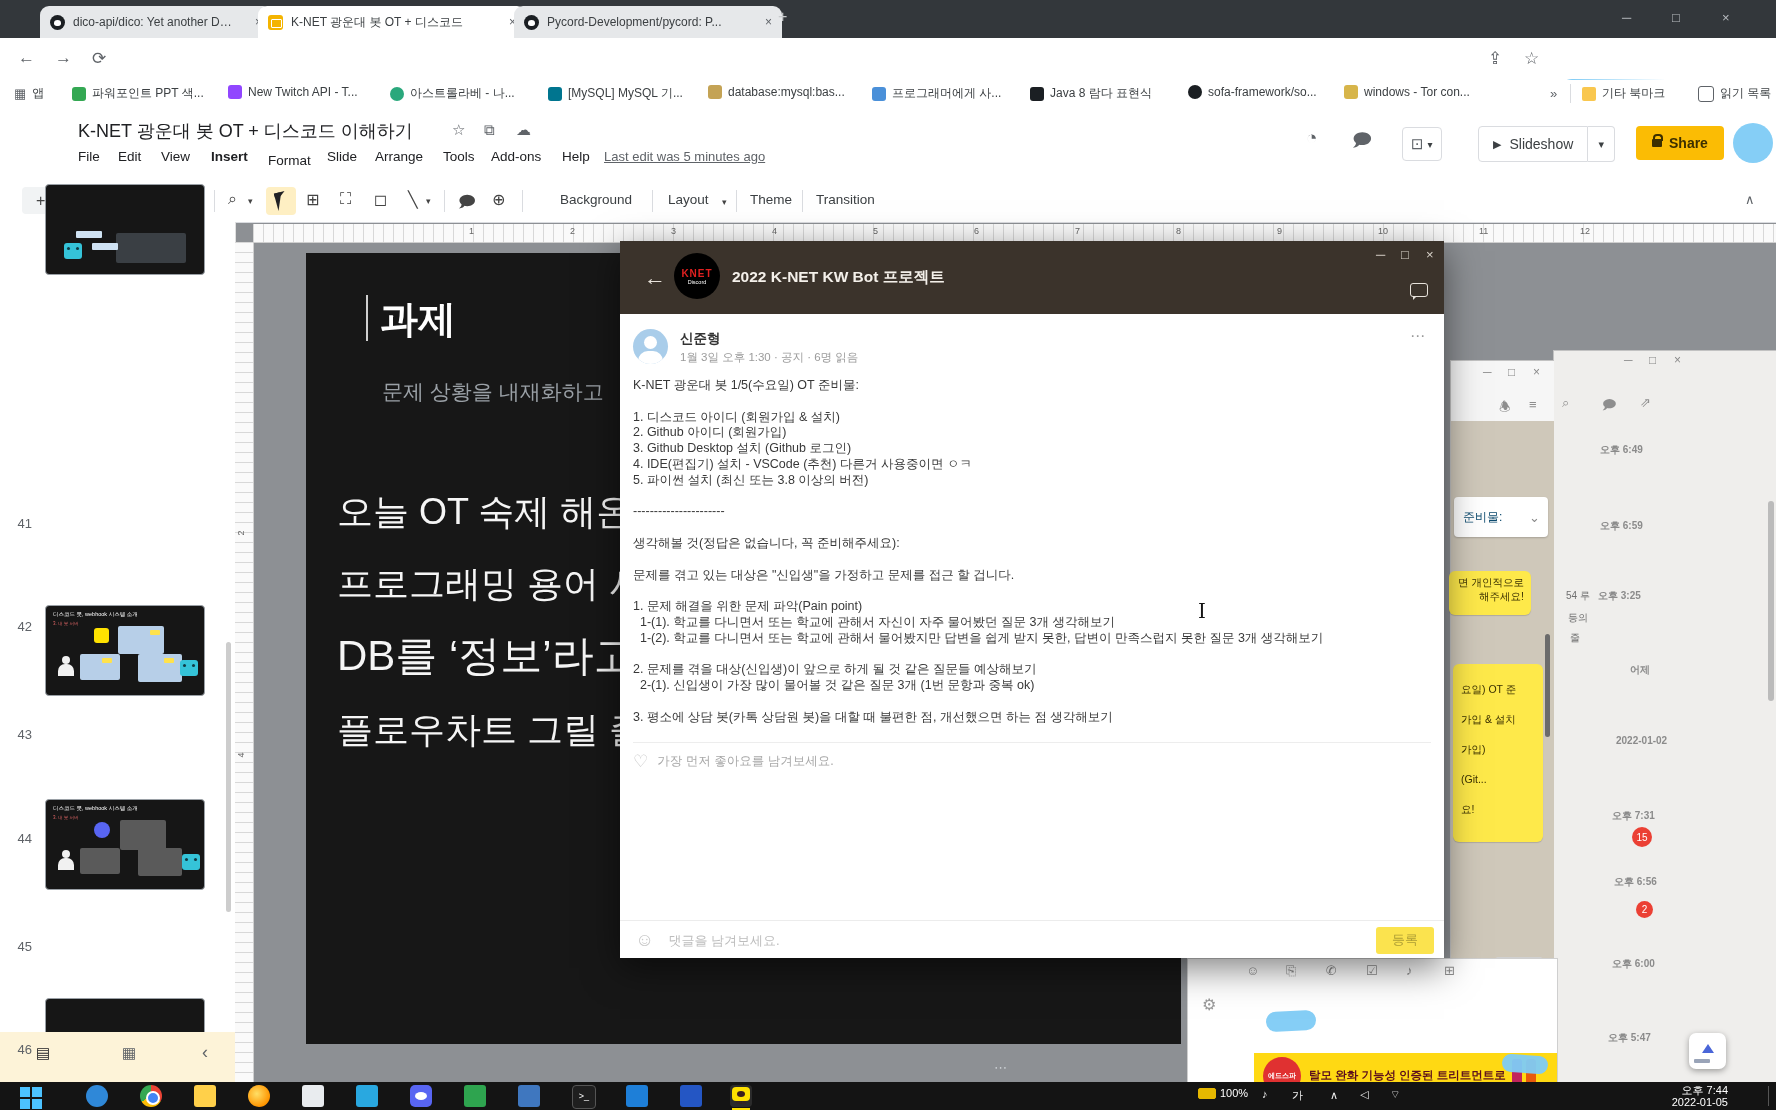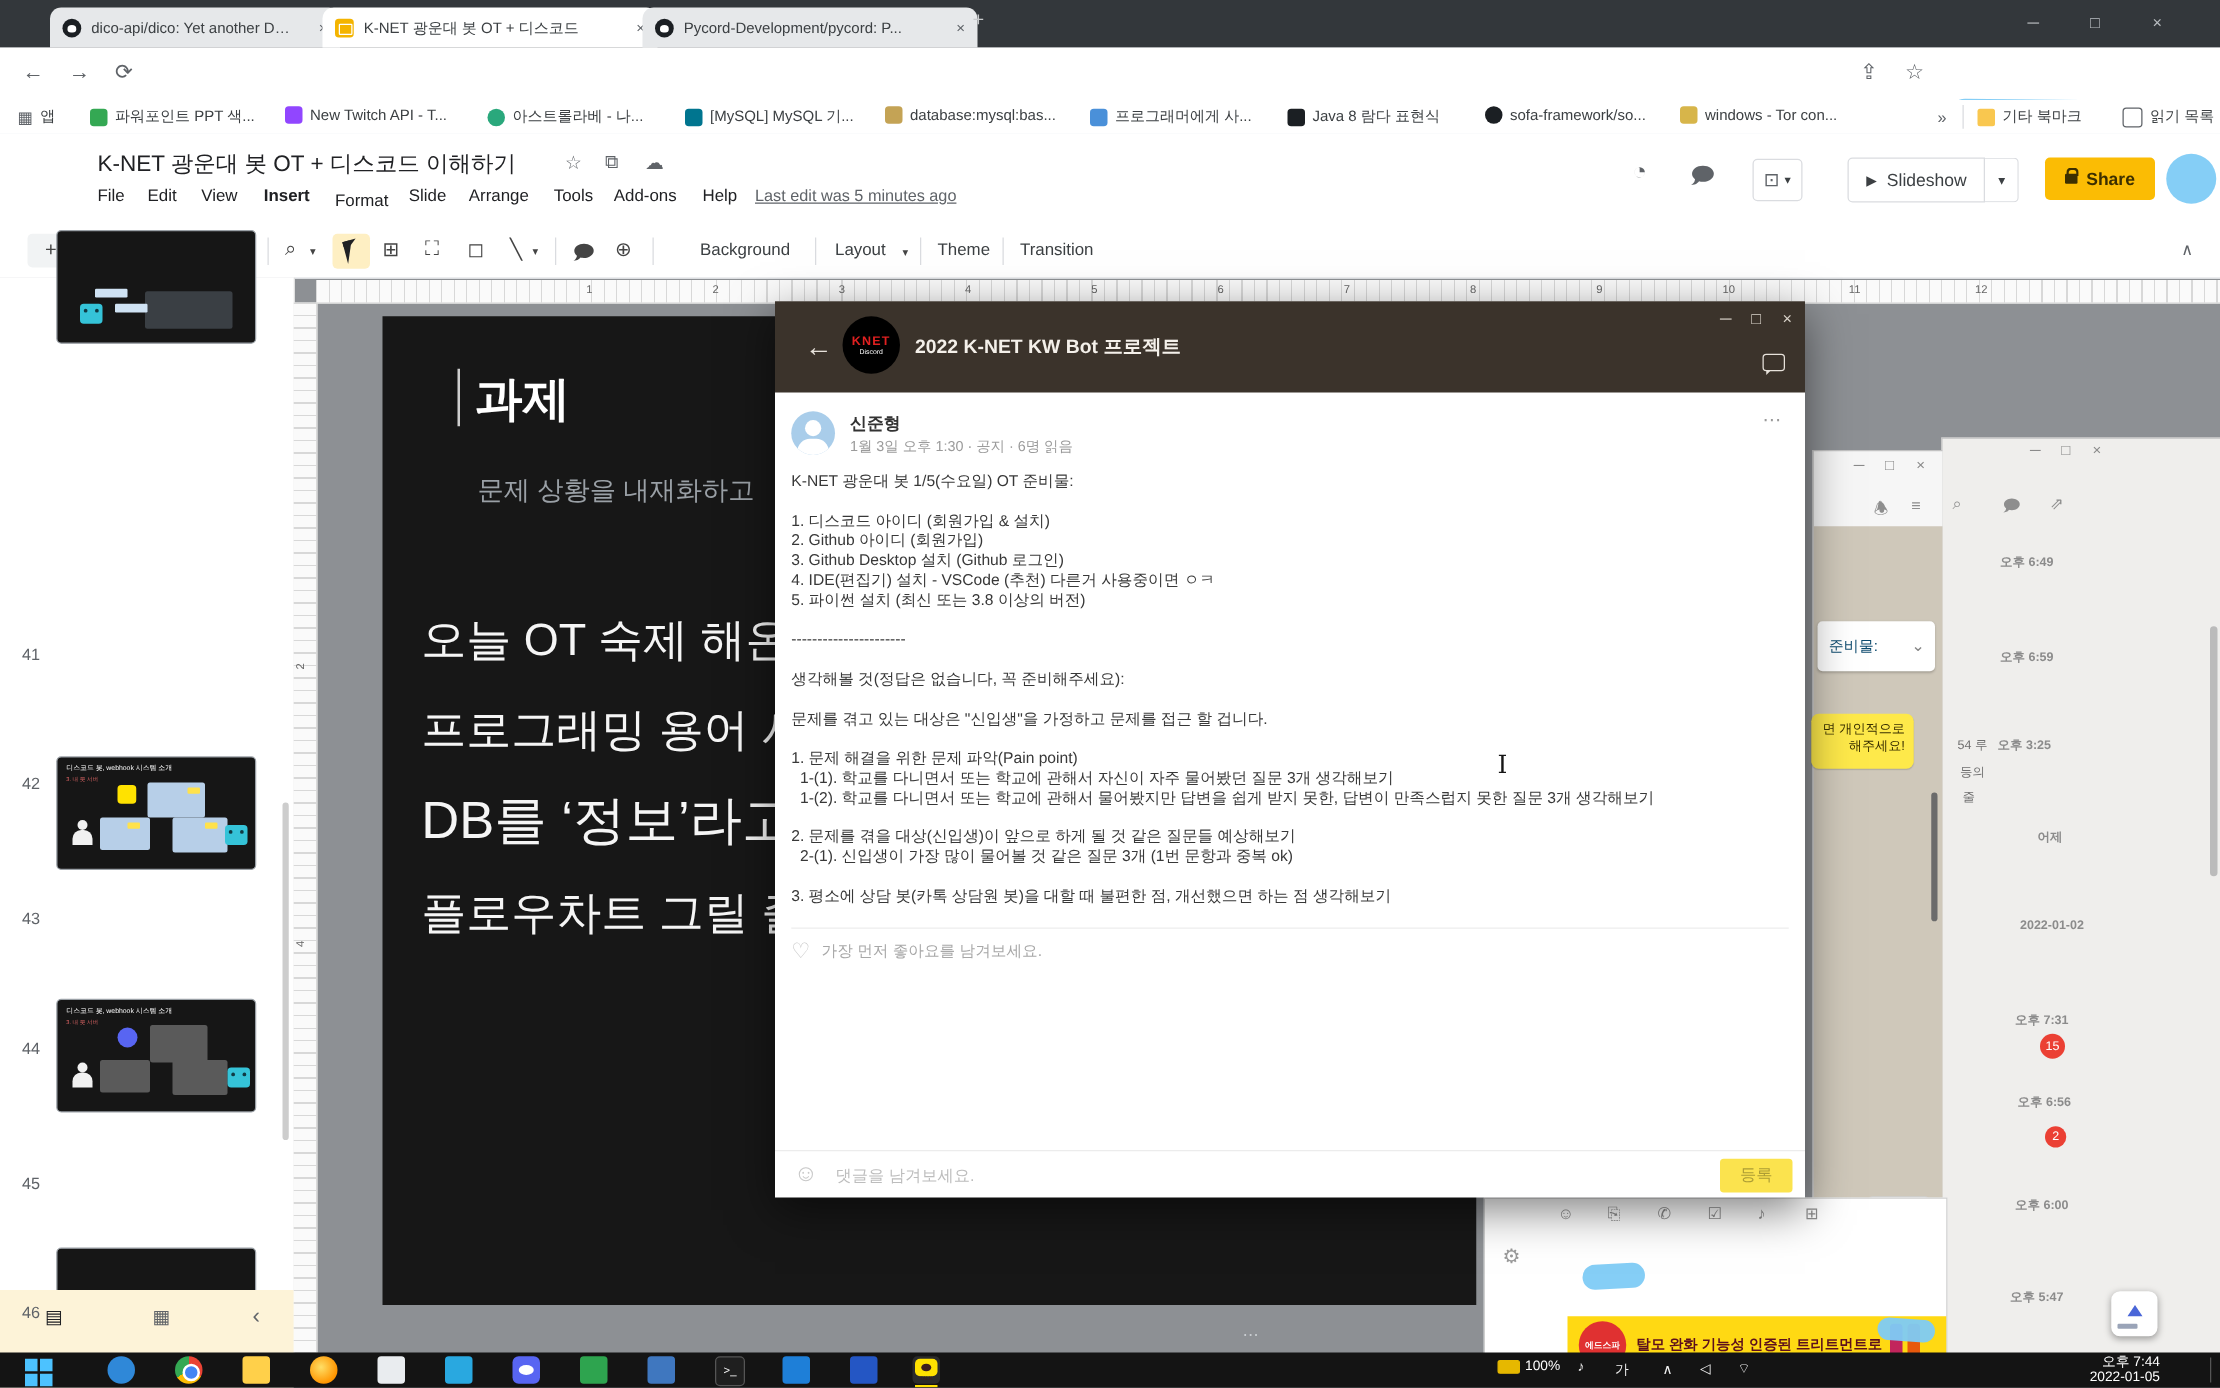--- a/index.html
+++ b/index.html
@@ -430,20 +430,27 @@
     <span class="abs kicons" style="left:78px;top:36px;">≡</span>
     <div class="kchat">
       <div class="notice">
         <span style="font-size:12px;color:#0c4a6e;margin-left:9px;">준비물:</span>
         <span style="margin-left:auto;margin-right:8px;color:#888;font-size:13px;">⌄</span>
       </div>
       <div class="ybubble" style="left:-2px;top:150px;width:82px;height:44px;padding:5px 7px;box-sizing:border-box;text-align:right;">
         <div>면 개인적으로</div>
         <div>해주세요!</div>
       </div>
+      <div class="ybubble" style="left:2px;top:243px;width:90px;height:178px;padding:10px 8px;box-sizing:border-box;line-height:30px;">
+        <div>요일) OT 준</div>
+        <div>가입 &amp; 설치</div>
+        <div>가입)</div>
+        <div>(Git...</div>
+        <div>요!</div>
+      </div>
       <div class="ksend">
           <span>전송</span>
         </div>
       <div class="abs" style="left:94px;top:213px;width:5px;height:103px;background:#6b6b6b;border-radius:3px;"></div>
     </div>
   </div>
 
   <div class="kwin2">
     <span class="abs kicons" style="left:58px;top:4px;">☺</span>
     <span class="abs kicons" style="left:98px;top:4px;">⎘</span>

